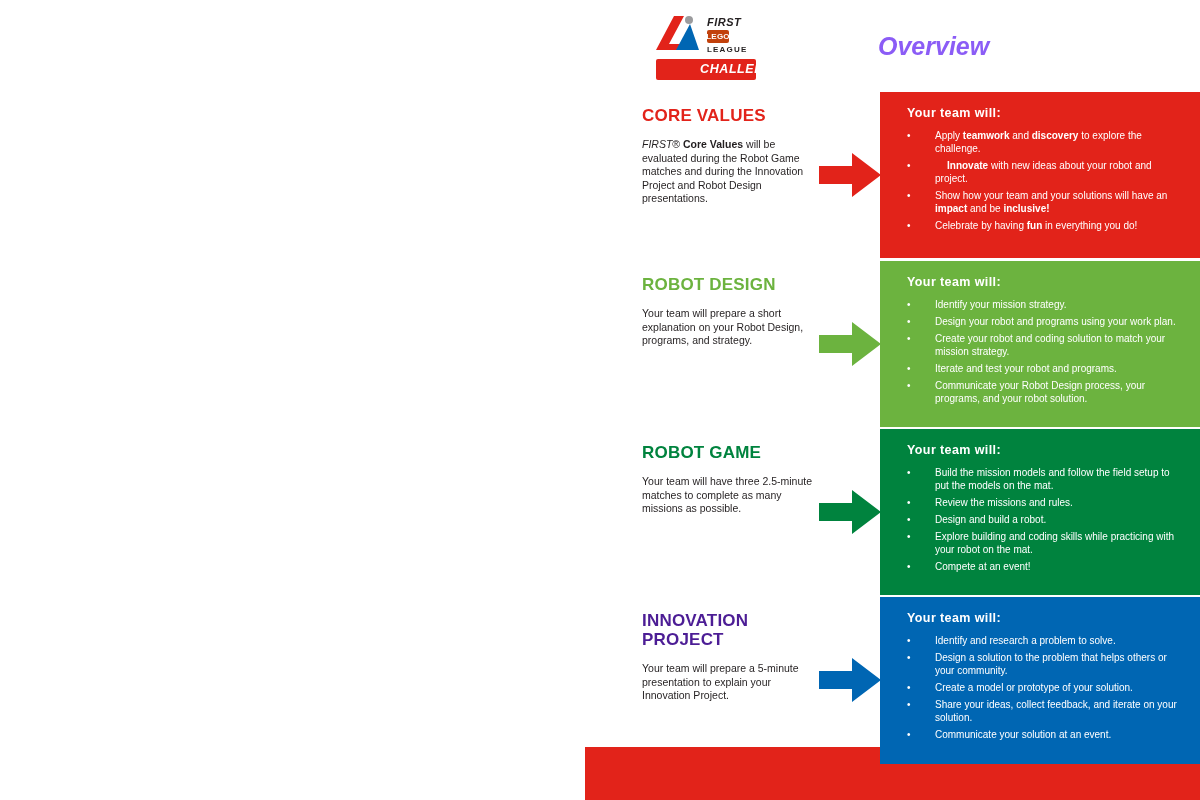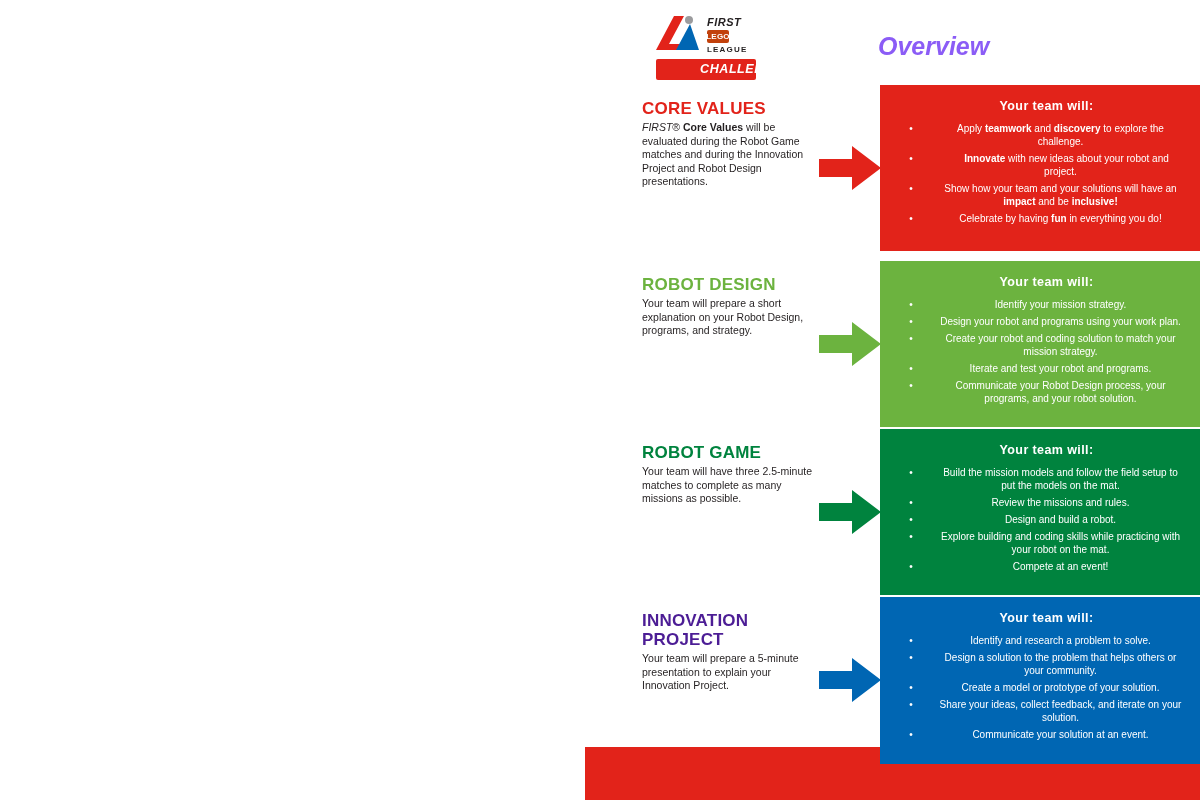--- a/index.html
+++ b/index.html
@@ -19,27 +19,27 @@
   .challenge-banner { margin-top:5px; color:#fff; font-weight:bold; font-style:italic; font-size:12.5px;
                       text-align:center; padding:3px 0 4px; border-radius:2px; letter-spacing:.6px; width:100px; }
 
   
   .page-title { position:absolute; left:878px; top:32px; font-size:25px; font-weight:bold; font-style:italic; z-index:3; }
 
   
   .row { position:absolute; left:0; width:1200px; height:166px; }
   .left-col { position:absolute; left:642px; top:14px; width:172px; }
   .heading { font-size:17px; font-weight:bold; line-height:19px; letter-spacing:.2px; white-space:pre-line; }
-  .desc { margin-top:3px; font-size:10.5px; line-height:13.5px; color:#231F20; }
+  .desc { margin-top:13px; font-size:10.5px; line-height:13.5px; color:#231F20; }
 
   .arrow { position:absolute; left:819px; top:55px; width:62px; height:56px; }
   .arrow svg { display:block; }
 
   .panel { position:absolute; left:880px; top:0; width:320px; height:166px; color:#ffffff;
-           padding:14px 14px 8px 27px; z-index:2;text-align:center; }
+           padding:14px 14px 8px 27px; z-index:2; }
   .panel-title { font-size:12.5px; font-weight:bold; letter-spacing:.4px; margin-bottom:9px; }
   .bullet { display:flex; margin-bottom:4px; font-size:10px; line-height:13px; }
   .bullet .dot { flex:0 0 8px; }
   .bullet .bullet-text { flex:1 1 auto;margin-left:20px; }
 
   .footer-bar { position:absolute; left:585px; top:747px; width:615px; height:53px; z-index:1; }
 </style>
 </head>
 <body>
 
@@ -56,21 +56,21 @@
         <div class="logo-first">FIRST</div>
         <div class="logo-lego">LEGO</div>
         <div class="logo-league">LEAGUE</div>
       </div>
     </div>
     <div class="challenge-banner" style="background: rgb(226, 35, 26); padding-left: 44px;">CHALLENGE</div>
   </div>
 
   <h1 class="page-title" style="color: #8b5cf6;">Overview</h1>
 
-  <section class="row" style="top:85px">
+  <section class="row" style="top:92px">
     <div class="left-col">
       <h2 class="heading" style="color: rgb(226, 35, 26);">CORE VALUES</h2>
       <p class="desc"><span style="font-style: italic;">FIRST</span><span>® </span><span style="font-weight: bold;">Core Values</span><span> will be evaluated during the Robot Game matches and during the Innovation Project and Robot Design presentations.</span></p>
     </div>
     <div class="arrow" style="color: rgb(226, 35, 26);">
       <svg width="62" height="56" viewBox="0 0 62 56">
           <path fill="currentColor" d="M0 19 H33 V6 L62 28 L33 50 V37 H0 Z"></path>
         </svg>
     </div>
     <div class="panel" style="background: rgb(226, 35, 26);">

